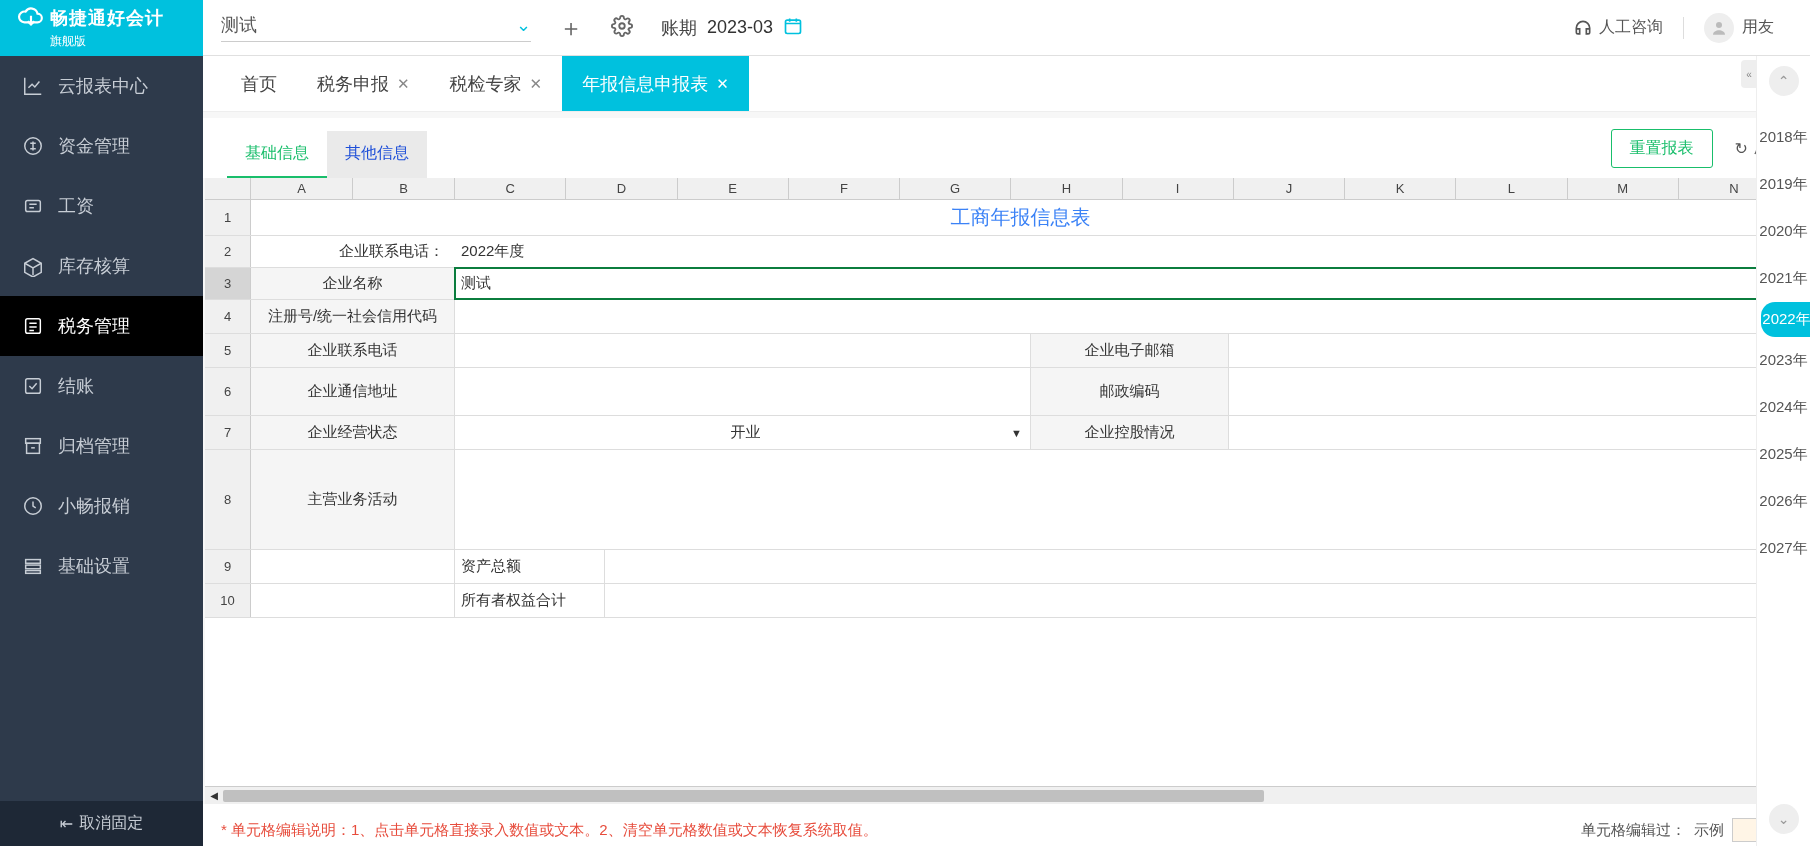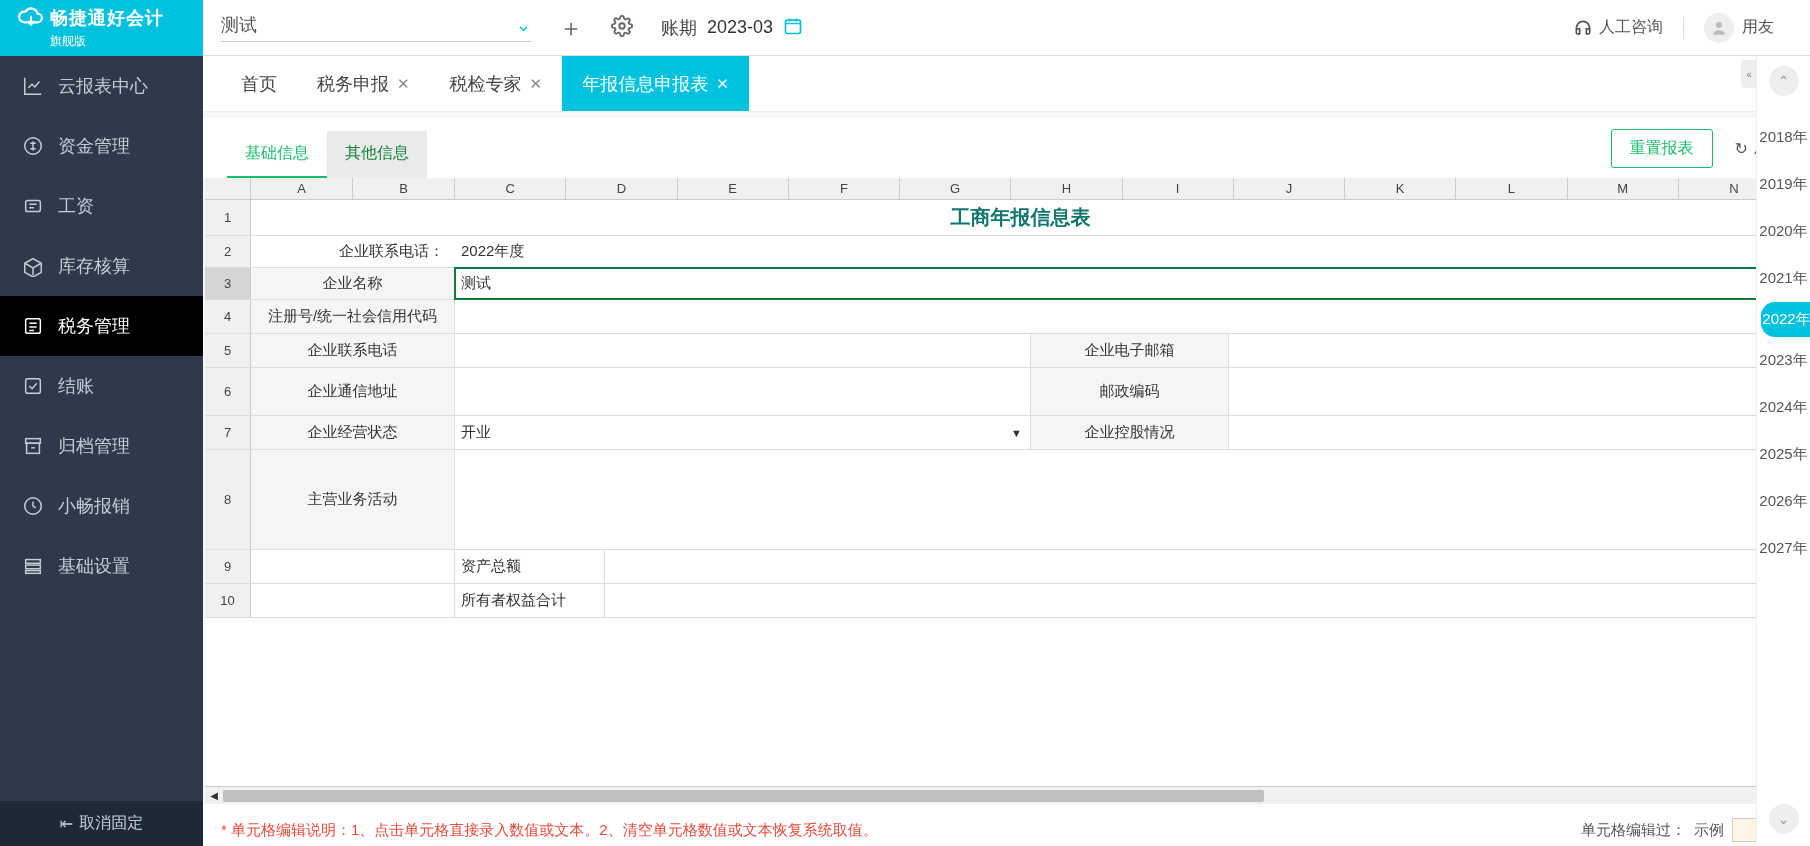--- a/index.html
+++ b/index.html
@@ -144,21 +144,21 @@
   align-items: flex-end;
   padding: 0 24px;
   background: #fff;
   margin-top: 6px;
   height: 60px;
 }
 .subtabs { display: flex; align-items: flex-end; }
 .subtab {
   padding: 12px 18px;
   font-size: 16px;
-  color: #15803d;
+  color: #1d4ed8;
   cursor: pointer;
   border-bottom: 2px solid transparent;
 }
 .subtab.active { color: #19be6b; border-bottom-color: #19be6b; }
 .subtab.inactive { background: #eaeaea; }
 .toolbar-right { margin-left: auto; display: flex; align-items: center; gap: 22px; padding-bottom: 10px; padding-left: 24px; }
 .btn-outline-green {
   border: 1px solid #19be6b;
   color: #19be6b;
   background: #fff;
@@ -180,21 +180,21 @@
 .row { display: flex; border-bottom: 1px solid #ddd; }
 .rh { width: 46px; background: #f0f0f0; border-right: 1px solid #ccc; text-align: center; font-size: 13px; color: #444; display: flex; align-items: center; justify-content: center; }
 .rh.sel { background: #d5d5d5; }
 .cell-lbl { width: 204px; background: #f5f5f5; border-right: 1px solid #ddd; display: flex; align-items: center; justify-content: center; font-size: 15px; color: #333; padding: 0 9px; text-align: center; }
 .r1 { height: 36px; }
 .r2 { height: 32px; }
 .r3 { height: 32px; }
 .rstd { height: 34px; }
 .r6 { height: 48px; }
 .r8 { height: 100px; }
-.title-cell { flex: 1; text-align: left; font-size: 20px; font-weight: bold; color: #0f766e; display: flex; align-items: center; justify-content: center; }
+.title-cell { flex: 1; text-align: left; font-size: 20px; font-weight: normal; color: #3b82f6; display: flex; align-items: center; justify-content: center; }
 .val-cell { flex: 1; padding-left: 6px; display: flex; align-items: center; font-size: 15px; color: #333; border-right: 1px solid #ddd; }
 .val-cell.sel { outline: 2px solid #0b7d3e; outline-offset: -1px; }
 .mid-cell { width: 576px; padding-left: 6px; display: flex; align-items: center; border-right: 1px solid #ddd; font-size: 15px; position: relative; }
 .mid-cell .dd { position: absolute; right: 8px; font-size: 11px; }
 .side-lbl { width: 198px; background: #f5f5f5; border-right: 1px solid #ddd; display: flex; align-items: center; justify-content: center; font-size: 15px; }
 .side-val { flex: 1; border-right: 1px solid #ddd; }
 .period-lbl { width: 204px; text-align: right; padding-right: 10px; display: flex; align-items: center; justify-content: flex-end; font-size: 15px; border-right: 1px solid #fff; }
 .r9-lbl { width: 204px; border-right: 1px solid #ddd; }
 .r9-a { width: 150px; text-align: left; padding-left: 6px; border-right: 1px solid #ddd; display: flex; align-items: center; font-size: 15px; }
 .r9-rest { flex: 1; border-right: 1px solid #ddd; }
@@ -471,21 +471,21 @@
           <div class="row r6">
             <div class="rh">6</div>
             <div class="cell-lbl">企业通信地址</div>
             <div class="mid-cell"></div>
             <div class="side-lbl">邮政编码</div>
             <div class="side-val"></div>
           </div>
           <div class="row rstd">
             <div class="rh">7</div>
             <div class="cell-lbl">企业经营状态</div>
-            <div class="mid-cell" style="">
+            <div class="mid-cell" style="justify-content:center">
               <span>开业</span>
               <span class="dd">▼</span>
             </div>
             <div class="side-lbl">企业控股情况</div>
             <div class="side-val"></div>
           </div>
           <div class="row r8">
             <div class="rh">8</div>
             <div class="cell-lbl">主营业务活动</div>
             <div class="val-cell"></div>

